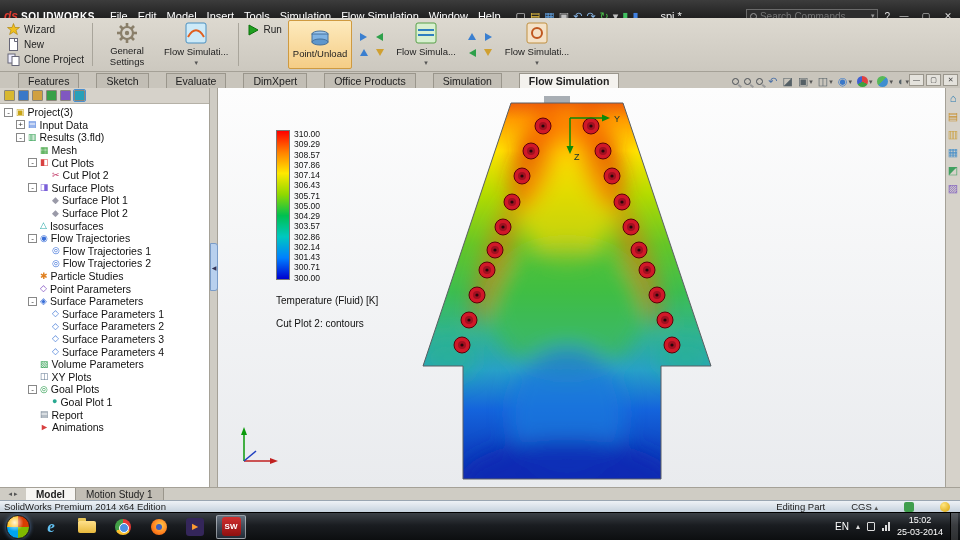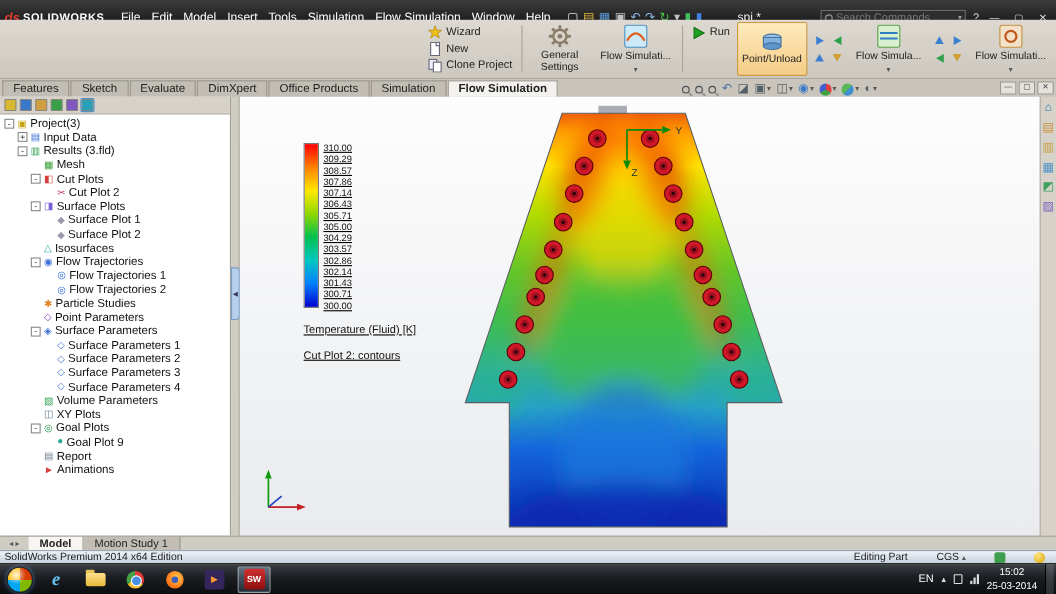--- a/index.html
+++ b/index.html
@@ -7,47 +7,47 @@
   #app { position:relative; width:960px; height:540px; background:#d6d2ca; }
 
   
   #titlebar { position:absolute; top:0; left:0; right:0; height:18px; background:linear-gradient(#3c3c3c,#0a0a0a); display:flex; align-items:center; color:#fff; font-size:11px; padding:16px 4px; gap:2px; }
   #logo { display:flex; align-items:center; gap:3px; margin-right:8px; }
   #logo .mark { color:#e03c31; font-weight:bold; font-style:italic; font-size:12px; }
   #logo .word { font-weight:bold; letter-spacing:.5px; font-size:10px; }
   .menu-item { padding:0 5px; cursor:default; }
   #tb-icons { display:flex; gap:4px; margin-left:8px; align-items:center; }
   .tb-icon { font-size:11px; line-height:11px; cursor:default; }
-  #doc-name { margin-left:30px; color:#eee; }
+  #doc-name { margin-left:20px; color:#eee; }
   #tb-right { margin-left:auto; display:flex; align-items:center; gap:6px; }
   #search-box { display:flex; align-items:center; background:#2e2e2e; border:1px solid #6a6a6a; height:14px; padding:0 3px; gap:3px; }
   #search-box input { background:transparent; border:none; outline:none; color:#bbb; font-size:10px; width:108px; font-family:"Liberation Sans",sans-serif; }
   .mag { display:inline-block; width:7px; height:7px; border:1.5px solid #999; border-radius:50%; position:relative; }
   .mag::after { content:""; position:absolute; width:4px; height:1.5px; background:#999; right:-4px; bottom:-2px; transform:rotate(40deg); }
   .win-btn { width:16px; text-align:center; font-size:9px; color:#ddd; cursor:default; }
   #help-btn { font-size:10px; color:#ddd; }
 
   
-  #ribbon { position:absolute; top:18px; left:0; right:0; height:54px; background:linear-gradient(#ddd9d0,#ccc8bf); border-bottom:1px solid #a5a197; display:flex; align-items:stretch; padding:2px 4px; gap:3px;justify-content:flex-end; }
+  #ribbon { position:absolute; top:18px; left:0; right:0; height:54px; background:linear-gradient(#ddd9d0,#ccc8bf); border-bottom:1px solid #a5a197; display:flex; align-items:stretch; padding:2px 4px; gap:3px; }
   .rstack { display:flex; flex-direction:column; justify-content:space-between; padding:2px 0; }
   .rsmall { display:flex; align-items:center; gap:4px; font-size:10px; color:#222; background:none; border:none; height:15px; padding:0 3px; font-family:"Liberation Sans",sans-serif; cursor:default; white-space:nowrap; }
   .rbig { display:flex; flex-direction:column; align-items:center; justify-content:center; gap:2px; font-size:9.5px; color:#222; background:none; border:1px solid transparent; padding:1px 4px; min-width:50px; font-family:"Liberation Sans",sans-serif; cursor:default; text-align:center; }
   .rbig.pressed { background:linear-gradient(#fdeabd,#f5cd86); border:1px solid #cf9a40; border-radius:2px; }
   .rsep { width:1px; background:#a9a59b; margin:3px 2px; }
   .caret { font-size:7px; color:#555; }
   .igrid { display:grid; grid-template-columns:13px 13px; grid-auto-rows:13px; gap:3px; align-content:center; padding:0 2px; }
   .igrid span { display:flex; align-items:center; justify-content:center; }
   .tri-r { width:0;height:0;border-top:4px solid transparent;border-bottom:4px solid transparent;border-left:7px solid #3a7fd0; }
   .tri-l { width:0;height:0;border-top:4px solid transparent;border-bottom:4px solid transparent;border-right:7px solid #2ea04a; }
   .tri-u { width:0;height:0;border-left:4px solid transparent;border-right:4px solid transparent;border-bottom:7px solid #3a7fd0; }
   .tri-d { width:0;height:0;border-left:4px solid transparent;border-right:4px solid transparent;border-top:7px solid #d0a030; }
 
   
   #tabrow { position:absolute; top:72px; left:0; right:0; height:16px; background:#c9c5bc; display:flex; align-items:flex-end; padding:0 2px; }
-  .ctab { padding:1px 9px 1px; background:#c2beb5; border:1px solid #9a968c; border-bottom:none; margin-right:1px; font-size:10.5px; color:#222; cursor:default; white-space:nowrap; }
+  .ctab { padding:1px 9px 1px; background:#c2beb5; border:1px solid #9a968c; border-bottom:none; margin-right:1px; font-size:10.5px; color:#222; cursor:default; white-space:nowrap;margin-left:16px; }
   .ctab.active { background:#f4f2ee; font-weight:bold; }
   #headsup { display:flex; align-items:center; gap:5px; margin-left:112px; padding-bottom:1px; }
   .hu-btn { display:flex; align-items:center; gap:1px; font-size:11px; line-height:11px; cursor:default; }
   .ball1 { width:11px; height:11px; border-radius:50%; background:conic-gradient(#e04040 0 120deg,#40a040 120deg 240deg,#4060d0 240deg 360deg); }
   .ball2 { width:11px; height:11px; border-radius:50%; background:linear-gradient(135deg,#58b858 50%,#3f8ecf 50%); }
   #docwin-btns { margin-left:auto; display:flex; gap:2px; padding-bottom:2px; }
   #docwin-btns span { width:15px; height:12px; background:#e4e2dc; border:1px solid #9a968c; font-size:7px; line-height:10px; text-align:center; color:#444; cursor:default; }
 
   
   #main { position:absolute; top:88px; left:0; right:0; height:399px; display:flex; }
@@ -60,21 +60,21 @@
   .exp { width:9px; height:9px; border:1px solid #888; background:#fff; font-size:8px; line-height:7px; text-align:center; color:#333; flex:none; }
   .exp-sp { width:9px; flex:none; }
   .ticon { font-size:9px; line-height:9px; flex:none; }
 
   #splitter { width:8px; background:#cfccc4; border-right:1px solid #a5a197; position:relative; }
   #split-handle { position:absolute; top:155px; left:0; width:8px; height:48px; background:#b8d0ee; border:1px solid #7a9cc8; border-radius:0 3px 3px 0; font-size:6px; color:#335; display:flex; align-items:center; justify-content:center; cursor:default; }
 
   #viewport { flex:1; position:relative; background:linear-gradient(#fdfdfd,#e9ebee); overflow:hidden; }
 
   
-  #legend { position:absolute; left:58px; top:42px; width:110px;text-decoration:underline; }
+  #legend { position:absolute; left:58px; top:42px; width:110px; }
   #legend-body { display:flex; gap:4px; }
   #legend-bar { width:14px; height:150px; border:1px solid #777; }
   #legend-vals { height:152px; display:flex; flex-direction:column; justify-content:space-between; }
   .legend-val { font-size:8.5px; line-height:8.5px; color:#111; }
   #legend-title { margin-top:13px; font-size:10px; color:#111; }
   #legend-sub { margin-top:12px; font-size:10px; color:#111; }
 
   #model-svg { position:absolute; left:200px; top:8px; }
   #corner-triad { position:absolute; left:16px; bottom:18px; }
 
@@ -453,21 +453,21 @@
             <span>XY Plots</span>
           </div>
           <div class="tree-row" style="padding-left: 28px;">
             <span class="exp">-</span>
             <span class="ticon" style="color: rgb(46, 158, 79);">◎</span>
             <span>Goal Plots</span>
           </div>
           <div class="tree-row" style="padding-left: 40px;">
             <span class="exp-sp"></span>
             <span class="ticon" style="color: rgb(40, 168, 144);">●</span>
-            <span>Goal Plot 9</span>
+            <span>Goal Plot 1</span>
           </div>
           <div class="tree-row" style="padding-left: 28px;">
             <span class="exp-sp"></span>
             <span class="ticon" style="color: rgb(112, 128, 144);">▤</span>
             <span>Report</span>
           </div>
           <div class="tree-row" style="padding-left: 28px;">
             <span class="exp-sp"></span>
             <span class="ticon" style="color: rgb(216, 64, 64);">►</span>
             <span>Animations</span>

